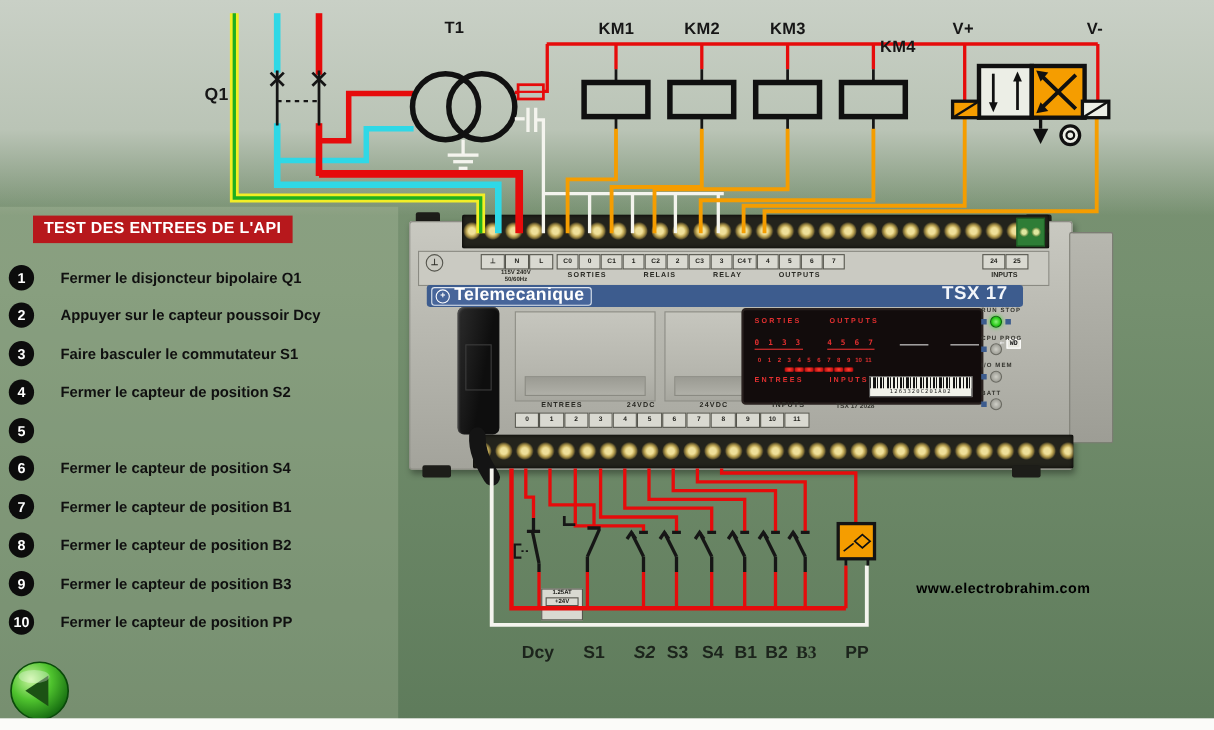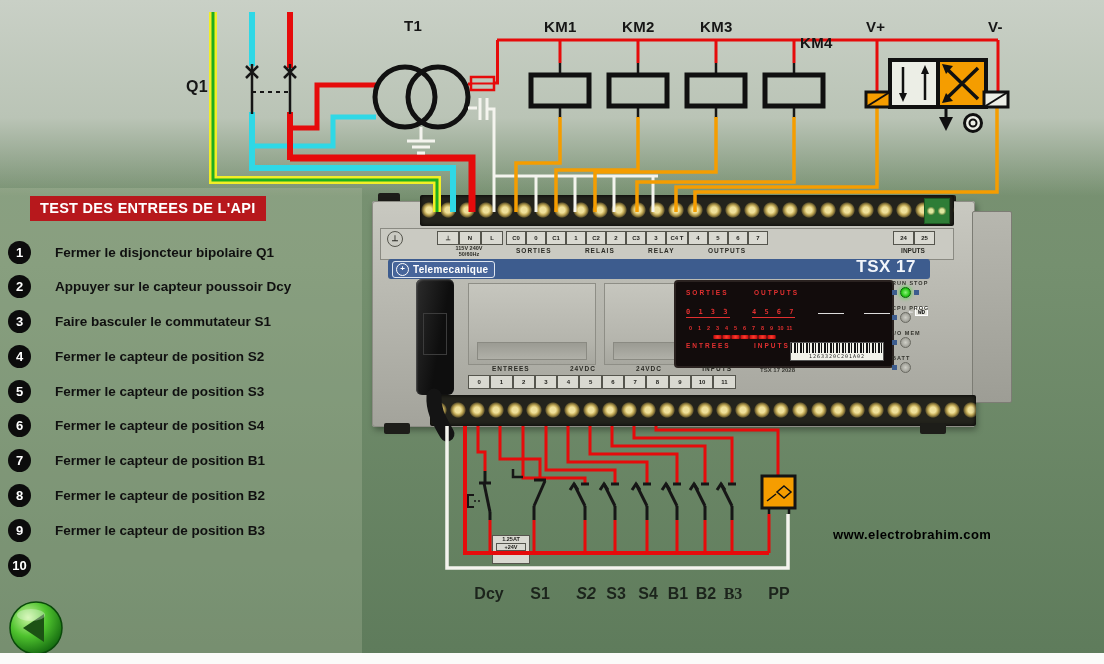--- a/index.html
+++ b/index.html
@@ -48,21 +48,21 @@
   .cell{border:1px solid #55554d;background:#d9d9d1;color:#1c1c18;font-size:6px;
     font-weight:bold;height:12px;line-height:12px;text-align:center;}
   .cap-row{display:flex;justify-content:space-between;font-size:6.5px;font-weight:bold;
     color:#2a2a24;letter-spacing:1px;}
   #blue-band{position:absolute;left:16px;top:66px;width:542px;height:20px;background:#3d5c8e;
     border-radius:3px;display:flex;align-items:center;}
   #tele-box{display:flex;align-items:center;margin-left:4px;border:1px solid #dfe6ef;
     border-radius:3px;background:#47659a;height:15px;padding:0 6px 0 3px;}
   #tele-logo{width:11px;height:11px;border:1px solid #fff;border-radius:50%;color:#fff;
     font-size:8px;line-height:10px;text-align:center;margin-right:4px;font-weight:bold;}
-  #tele-text{color:#fff;font-size:10px;font-weight:bold;letter-spacing:.3px;}
+  #tele-text{color:#fff;font-size:16px;font-weight:bold;letter-spacing:.3px;}
   #tsx-text{position:absolute;right:14px;top:-2px;color:#f2f5fa;font-size:17px;font-weight:bold;
     letter-spacing:.5px;}
   .cover{position:absolute;top:90px;width:126px;height:80px;border:1px solid #8e8e86;
     background:linear-gradient(#c6c6be,#b5b5ad 70%,#a7a79f);}
   .cover:after{content:"";position:absolute;left:8px;bottom:4px;right:8px;height:16px;
     background:linear-gradient(#9b9b93,#b0b0a8);border:1px solid #8a8a82;}
   #display{position:absolute;left:302px;top:87px;width:216px;height:84px;background:#120c0c;
     border-radius:4px;border:2px solid #2a2220;color:#e23030;}
   .disp-row{position:absolute;font-weight:bold;letter-spacing:2px;font-size:6.5px;white-space:nowrap;}
   .disp-digits{font-family:"DejaVu Sans Mono",monospace;font-size:7px;font-weight:bold;}
@@ -474,40 +474,40 @@
     <div class="step">
         <span class="step-num">3</span>
         <span class="step-text">Faire basculer le commutateur S1</span>
       </div>
     <div class="step">
         <span class="step-num">4</span>
         <span class="step-text">Fermer le capteur de position S2</span>
       </div>
     <div class="step">
         <span class="step-num">5</span>
-        <span class="step-text">Fermer le capteur de position S3</span>
       </div>
     <div class="step">
         <span class="step-num">6</span>
         <span class="step-text">Fermer le capteur de position S4</span>
       </div>
     <div class="step">
         <span class="step-num">7</span>
         <span class="step-text">Fermer le capteur de position B1</span>
       </div>
     <div class="step">
         <span class="step-num">8</span>
         <span class="step-text">Fermer le capteur de position B2</span>
       </div>
     <div class="step">
         <span class="step-num">9</span>
         <span class="step-text">Fermer le capteur de position B3</span>
       </div>
     <div class="step">
         <span class="step-num">10</span>
+        <span class="step-text">Fermer le capteur de position PP</span>
       </div>
   </div>
 
   <div class="abs" id="website">www.electrobrahim.com</div>
 
   <div class="abs" id="back-btn">
     <svg width="54" height="54" viewBox="0 0 54 54">
       <defs>
         <radialGradient id="bgrad" cx="35%" cy="30%" r="80%">
           <stop offset="0%" stop-color="#c9f5a0"></stop>

